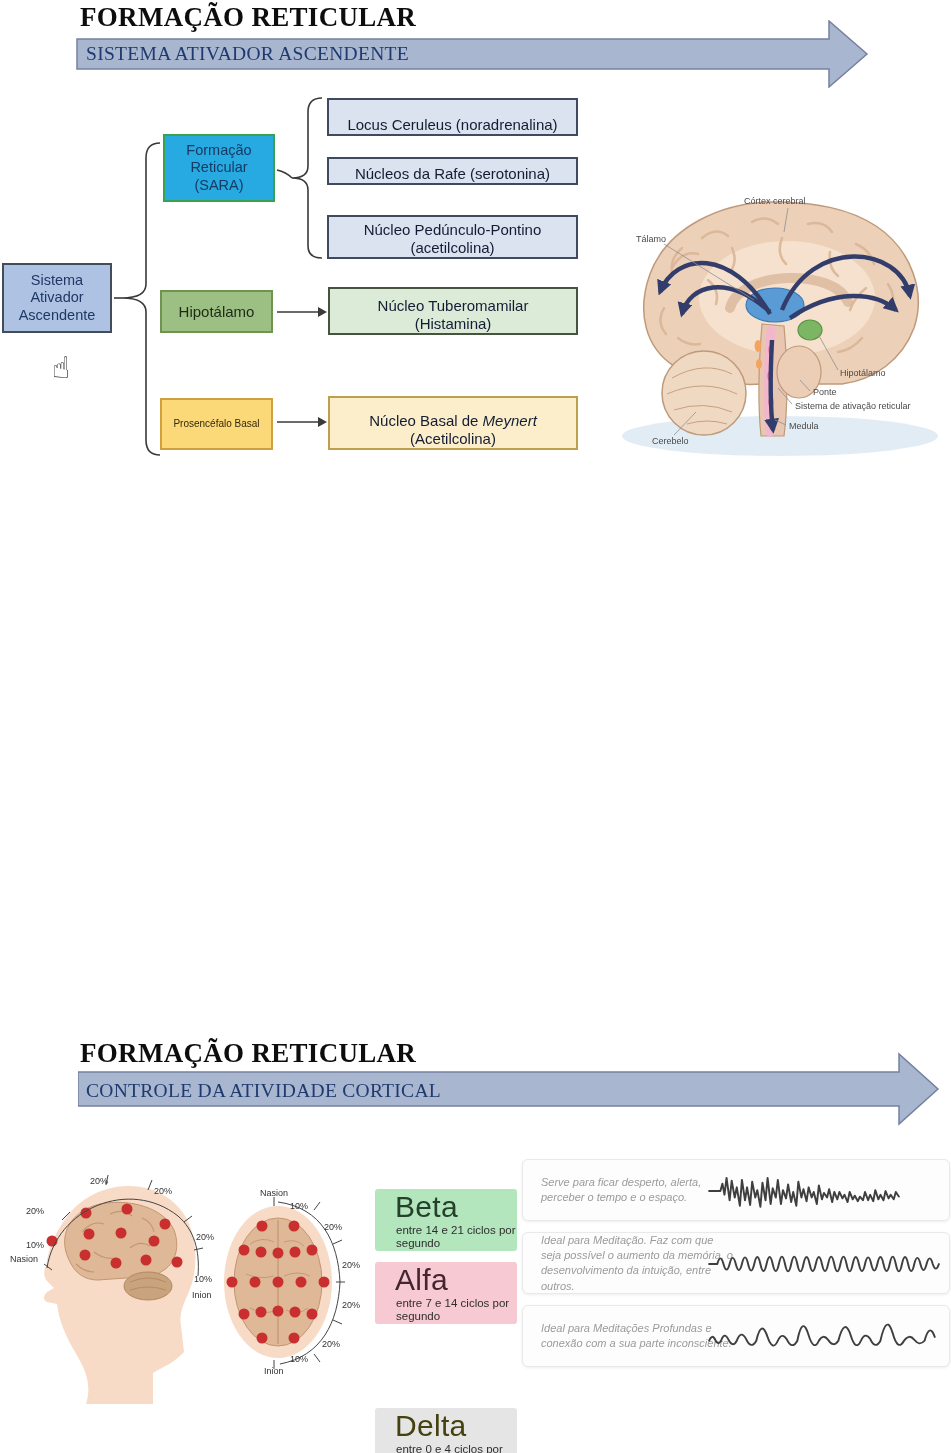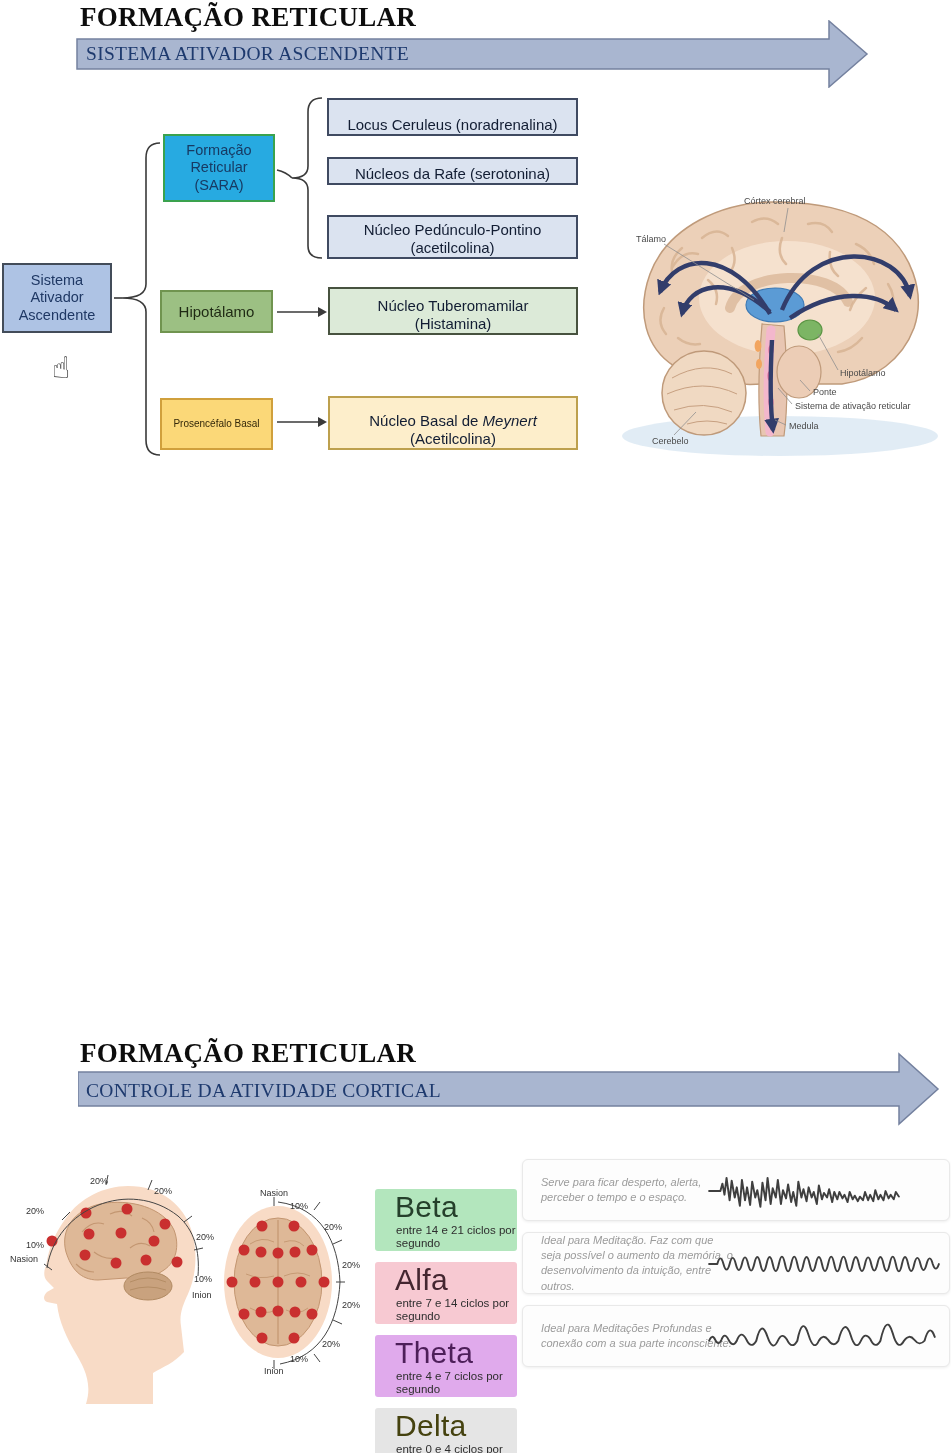--- a/index.html
+++ b/index.html
@@ -287,24 +287,20 @@
   </div>
   <div class="wave-panel">
     <div class="wave-desc">Ideal para Meditação. Faz com que seja possível o aumento da memória, o desenvolvimento da intuição, entre outros.</div>
     <svg class="wave-svg" viewBox="0 0 232 60" preserveAspectRatio="none">
       <path class="wavepath" d="M4,30 h8 Q15,18 18,30 Q21,42 24,30 Q27,17 30,30 Q33,43 36,30 Q39,16 42,30 Q45,44 48,30 Q51,15 54,30 Q57,45 60,30 Q63,15 66,30 Q69,45 72,30 Q75,14 78,30 Q81,46 84,30 Q87,14 90,30 Q93,46 96,30 Q99,15 102,30 Q105,45 108,30 Q111,15 114,30 Q117,45 120,30 Q123,14 126,30 Q129,46 132,30 Q135,14 138,30 Q141,46 144,30 Q147,15 150,30 Q153,45 156,30 Q159,16 162,30 Q165,44 168,30 Q171,15 174,30 Q177,45 180,30 Q183,14 186,30 Q189,46 192,30 Q195,15 198,30 Q201,45 204,30 Q207,17 210,30 Q213,43 216,30 Q219,18 222,30 Q225,40 228,30"></path>
     </svg>
   </div>
 </div>
 
 <div class="wave-row" style="top:1305px;">
-  <div class="wave-label" style="background: rgb(224, 170, 236);">
-    <div class="wave-name" style="color: rgb(77, 31, 89);">Theta</div>
-    <div class="wave-range">entre 4 e 7 ciclos por segundo</div>
-  </div>
   <div class="wave-panel">
     <div class="wave-desc">Ideal para Meditações Profundas e conexão com a sua parte inconsciente.</div>
     <svg class="wave-svg" viewBox="0 0 232 60" preserveAspectRatio="none">
       <path class="wavepath" d="M4,34 Q7,26 10,33 Q13,40 16,33 Q19,24 23,33 Q27,42 31,34 Q35,22 40,32 Q45,44 50,34 Q55,10 61,30 Q66,46 71,34 Q75,24 80,33 Q85,44 90,34 Q95,6 101,28 Q106,46 111,34 Q115,26 120,33 Q125,42 130,34 Q136,8 142,28 Q147,46 152,34 Q156,24 161,32 Q166,44 171,34 Q177,4 183,26 Q188,46 194,34 Q199,26 204,33 Q209,40 214,34 Q219,14 224,30"></path>
     </svg>
   </div>
 </div>
 
 <div class="wave-row" style="top:1378px;">
   <div class="wave-label" style="background: #e5e5e5;">

